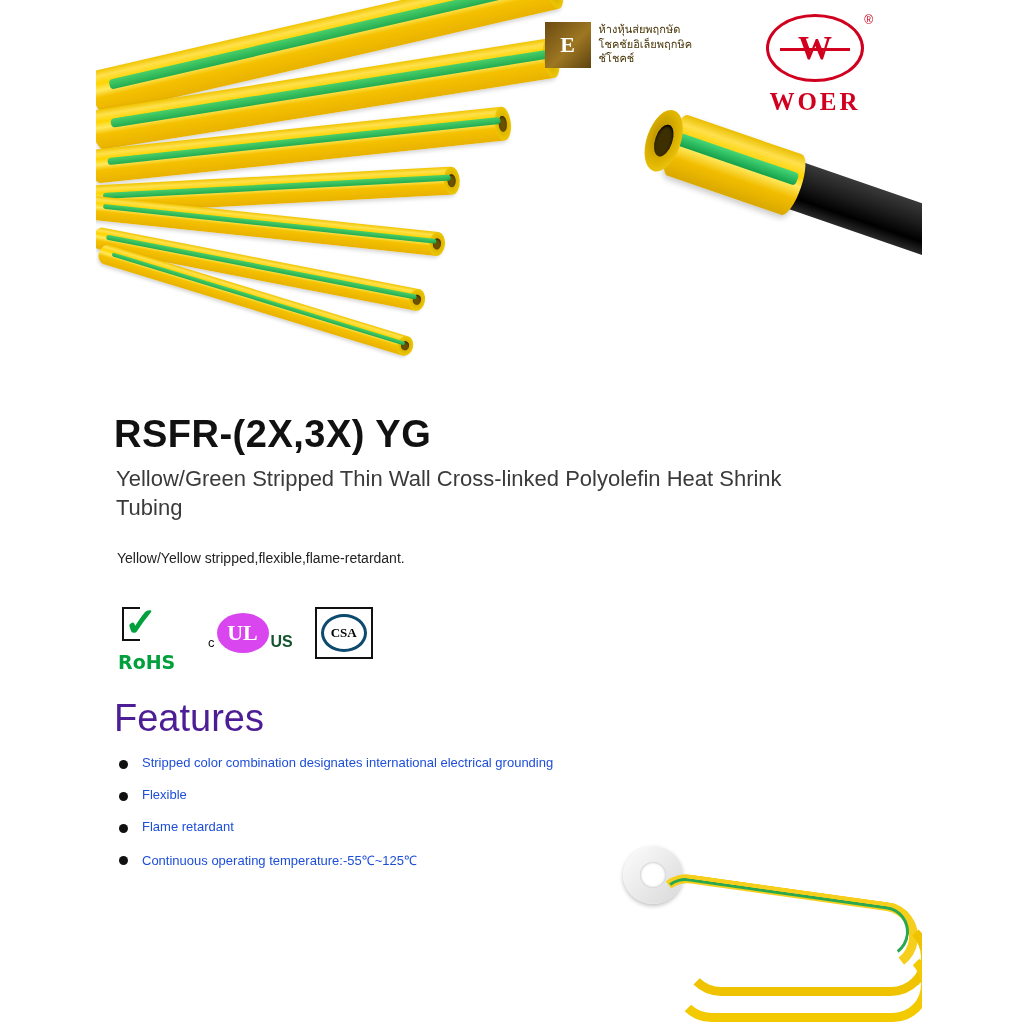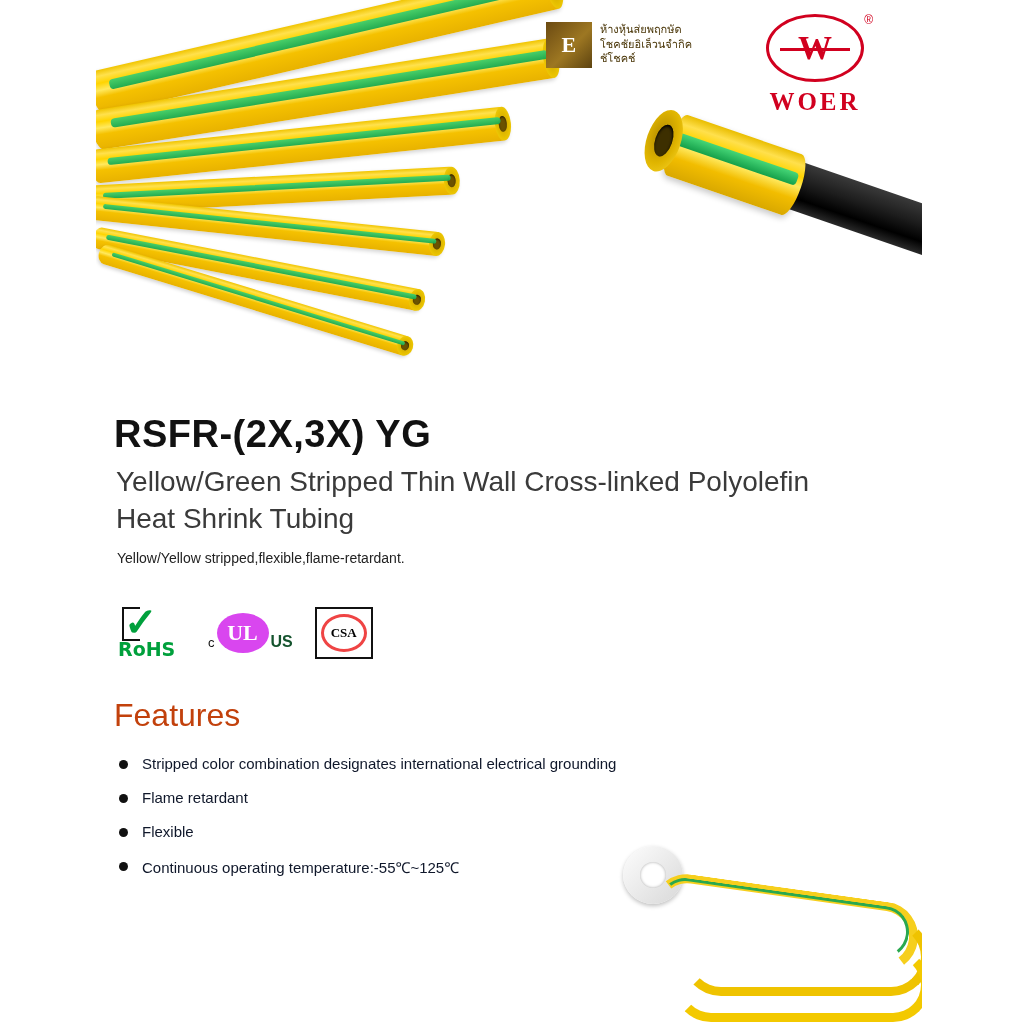--- a/index.html
+++ b/index.html
@@ -231,21 +231,21 @@
     font-size: 38px;
     font-weight: bold;
     color: #111;
     letter-spacing: 0.5px;
   }
   .subtitle {
     position: absolute;
     left: 20px;
     top: 464px;
     width: 700px;
-    font-size: 28px;
+    font-size: 22px;
     color: #3a3a3a;
     line-height: 1.32;
   }
   .desc {
     position: absolute;
     left: 21px;
     top: 550px;
     font-size: 14px;
     color: #222;
   }
@@ -280,21 +280,21 @@
     left: 4px;
     top: 2px;
     width: 16px;
     height: 30px;
     border: 2px solid #111;
     border-right: none;
   }
   .rohs .txt {
     position: absolute;
     left: 0;
-    top: 33px;
+    top: 46px;
     font-size: 19px;
     font-weight: bold;
     color: #00a03c;
     font-family: "DejaVu Sans", sans-serif;
   }
   .ul {
     display: flex;
     align-items: flex-end;
     gap: 2px;
   }
@@ -317,53 +317,53 @@
     width: 54px;
     height: 48px;
     border: 2px solid #111;
     display: flex;
     align-items: center;
     justify-content: center;
   }
   .csa .inner {
     width: 40px;
     height: 32px;
-    border: 3px solid #ef4444;
+    border: 3px solid #0c4a6e;
     border-radius: 50%;
     display: flex;
     align-items: center;
     justify-content: center;
     font-size: 13px;
     font-weight: bold;
     font-family: "Liberation Serif", serif;
   }
 
   
   .features-head {
     position: absolute;
     left: 18px;
     top: 697px;
-    font-size: 32px;
-    color: #c2410c;
+    font-size: 38px;
+    color: #4c1d95;
   }
   .features {
     position: absolute;
     left: 20px;
     top: 755px;
     width: 760px;
     list-style: none;
     margin: 0;
     padding: 0;
   }
   .features li {
     position: relative;
     padding-left: 26px;
     margin-bottom: 17px;
-    font-size: 15px;
-    color: #0f172a;
+    font-size: 13px;
+    color: #1d4ed8;
   }
   .features li::before {
     content: "";
     position: absolute;
     left: 3px;
     top: 5px;
     width: 9px;
     height: 9px;
     background: #111;
     border-radius: 50%;
@@ -480,21 +480,21 @@
           <i></i>
         </div>
     </div>
 
     <div class="logo-th">
       <div class="mark">
         <span>E</span>
       </div>
       <div class="lines">
         <div>ห้างหุ้นส่ยพฤกษัด</div>
-        <div>โชคชัยอิเล็วนจำกิค</div>
+        <div>โชคชัยอิเล็ยพฤกษิค</div>
         <div>ชัโชคช์</div>
       </div>
     </div>
 
     <div class="logo-woer">
       <div class="circle">
         <b>W</b>
         <span class="reg">®</span>
       </div>
       <div class="word">WOER</div>
@@ -517,22 +517,22 @@
       <div class="us">US</div>
     </div>
     <div class="csa">
       <div class="inner">CSA</div>
     </div>
   </div>
 
   <div class="features-head">Features</div>
   <ul class="features">
     <li>Stripped color combination designates international electrical grounding</li>
+    <li>Flexible</li>
     <li>Flame retardant</li>
-    <li>Flexible</li>
     <li>Continuous operating temperature:-55℃~125℃</li>
   </ul>
 
   <div class="bottom-photo">
     <div class="lug">
         <i></i>
       </div>
     <div class="wire wire-a"></div>
     <div class="wire-green"></div>
     <div class="wire wire-b"></div>

